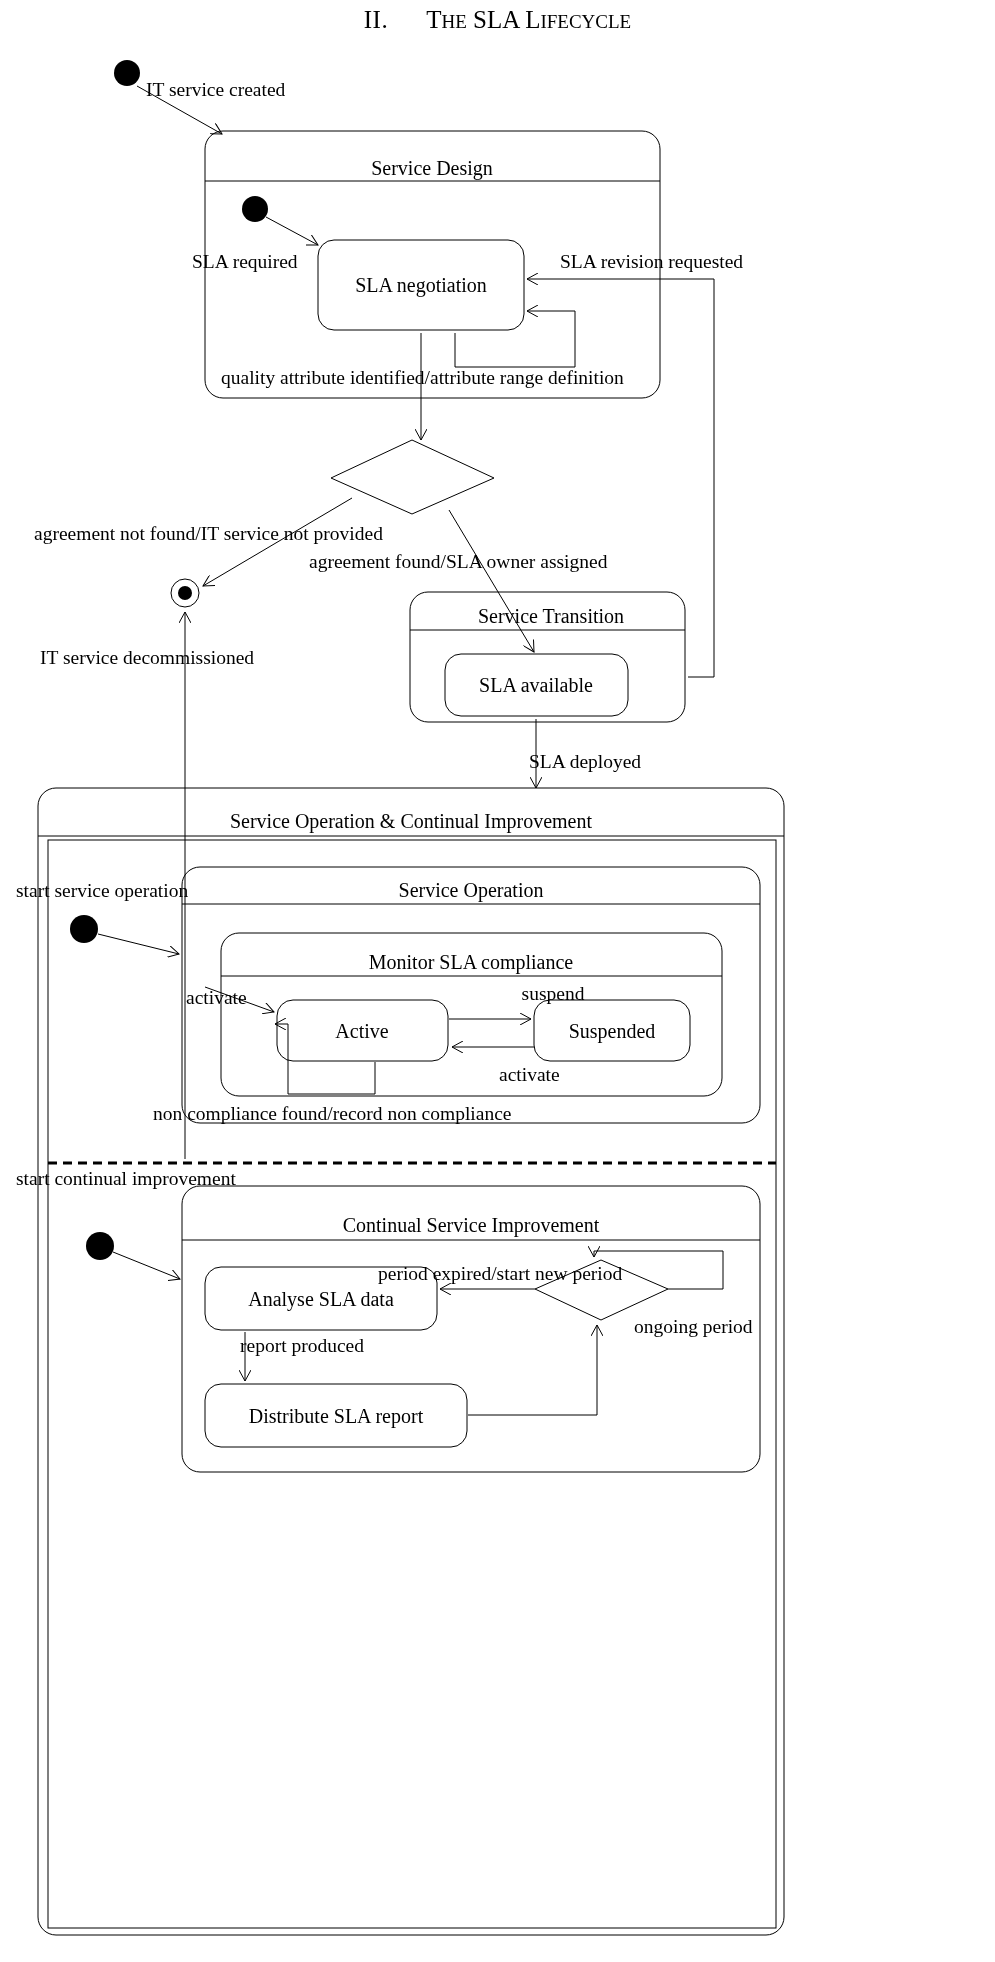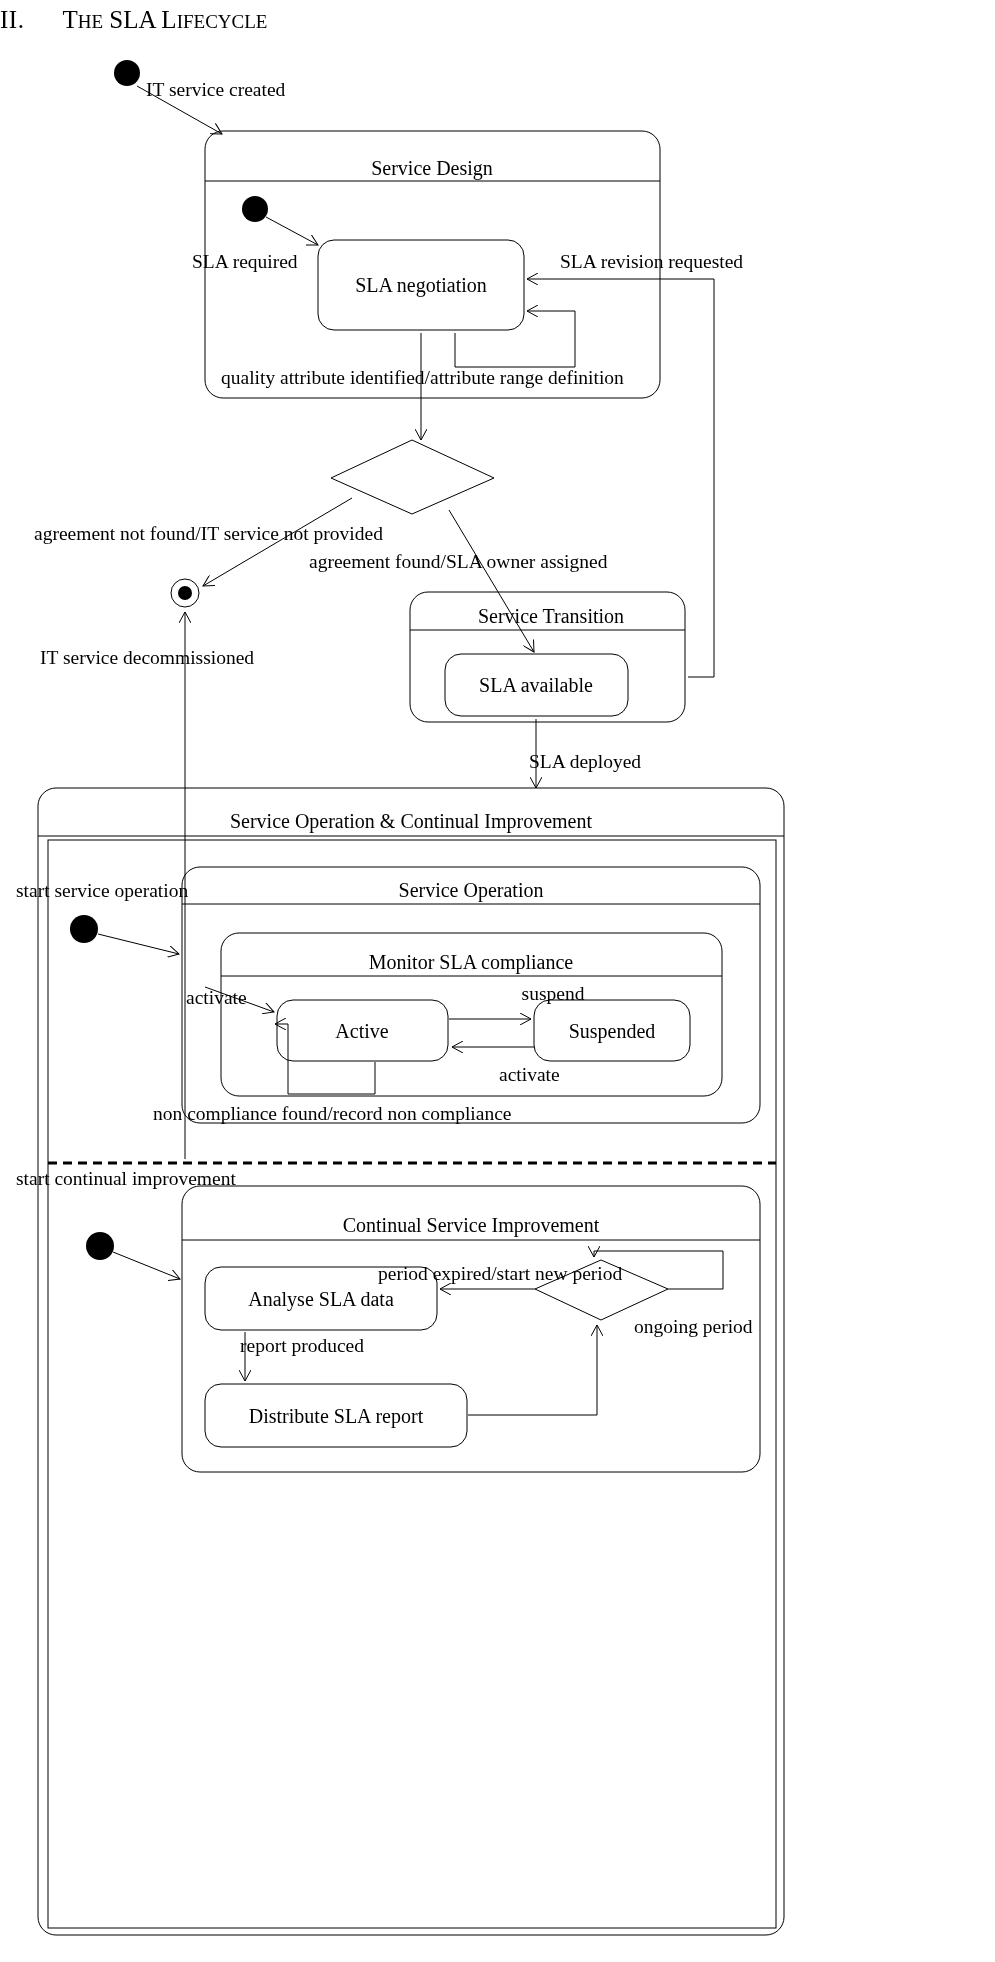--- a/index.html
+++ b/index.html
@@ -1,19 +1,19 @@
 <!DOCTYPE html>
 <html><head>
 <meta charset="utf-8">
 <style>
   html,body{margin:0;padding:0;background:#ffffff;}
   body{width:995px;height:1962px;position:relative;
        font-family:"Liberation Serif","DejaVu Serif",serif;color:#000;}
   #diagram-root{position:absolute;left:0;top:0;width:995px;height:1962px;}
-  .title-block{position:absolute;left:0;top:6px;width:995px;text-align:left;}
+  .title-block{position:absolute;left:0;top:6px;width:995px;text-align:center;}
   .title-num{font-size:25px;letter-spacing:.5px;}
   .title-gap{display:inline-block;width:38px;}
   .title-main{font-size:25px;}
   .title-main .sc{font-size:19px;}
   svg{position:absolute;left:0;top:0;overflow:visible;}
   text{font-family:"Liberation Serif","DejaVu Serif",serif;fill:#000;}
   .lbl{font-size:19.5px;}
   .state-lbl{font-size:20px;}
   .region-lbl{font-size:20px;}
   .ln{stroke:#000;fill:none;}

